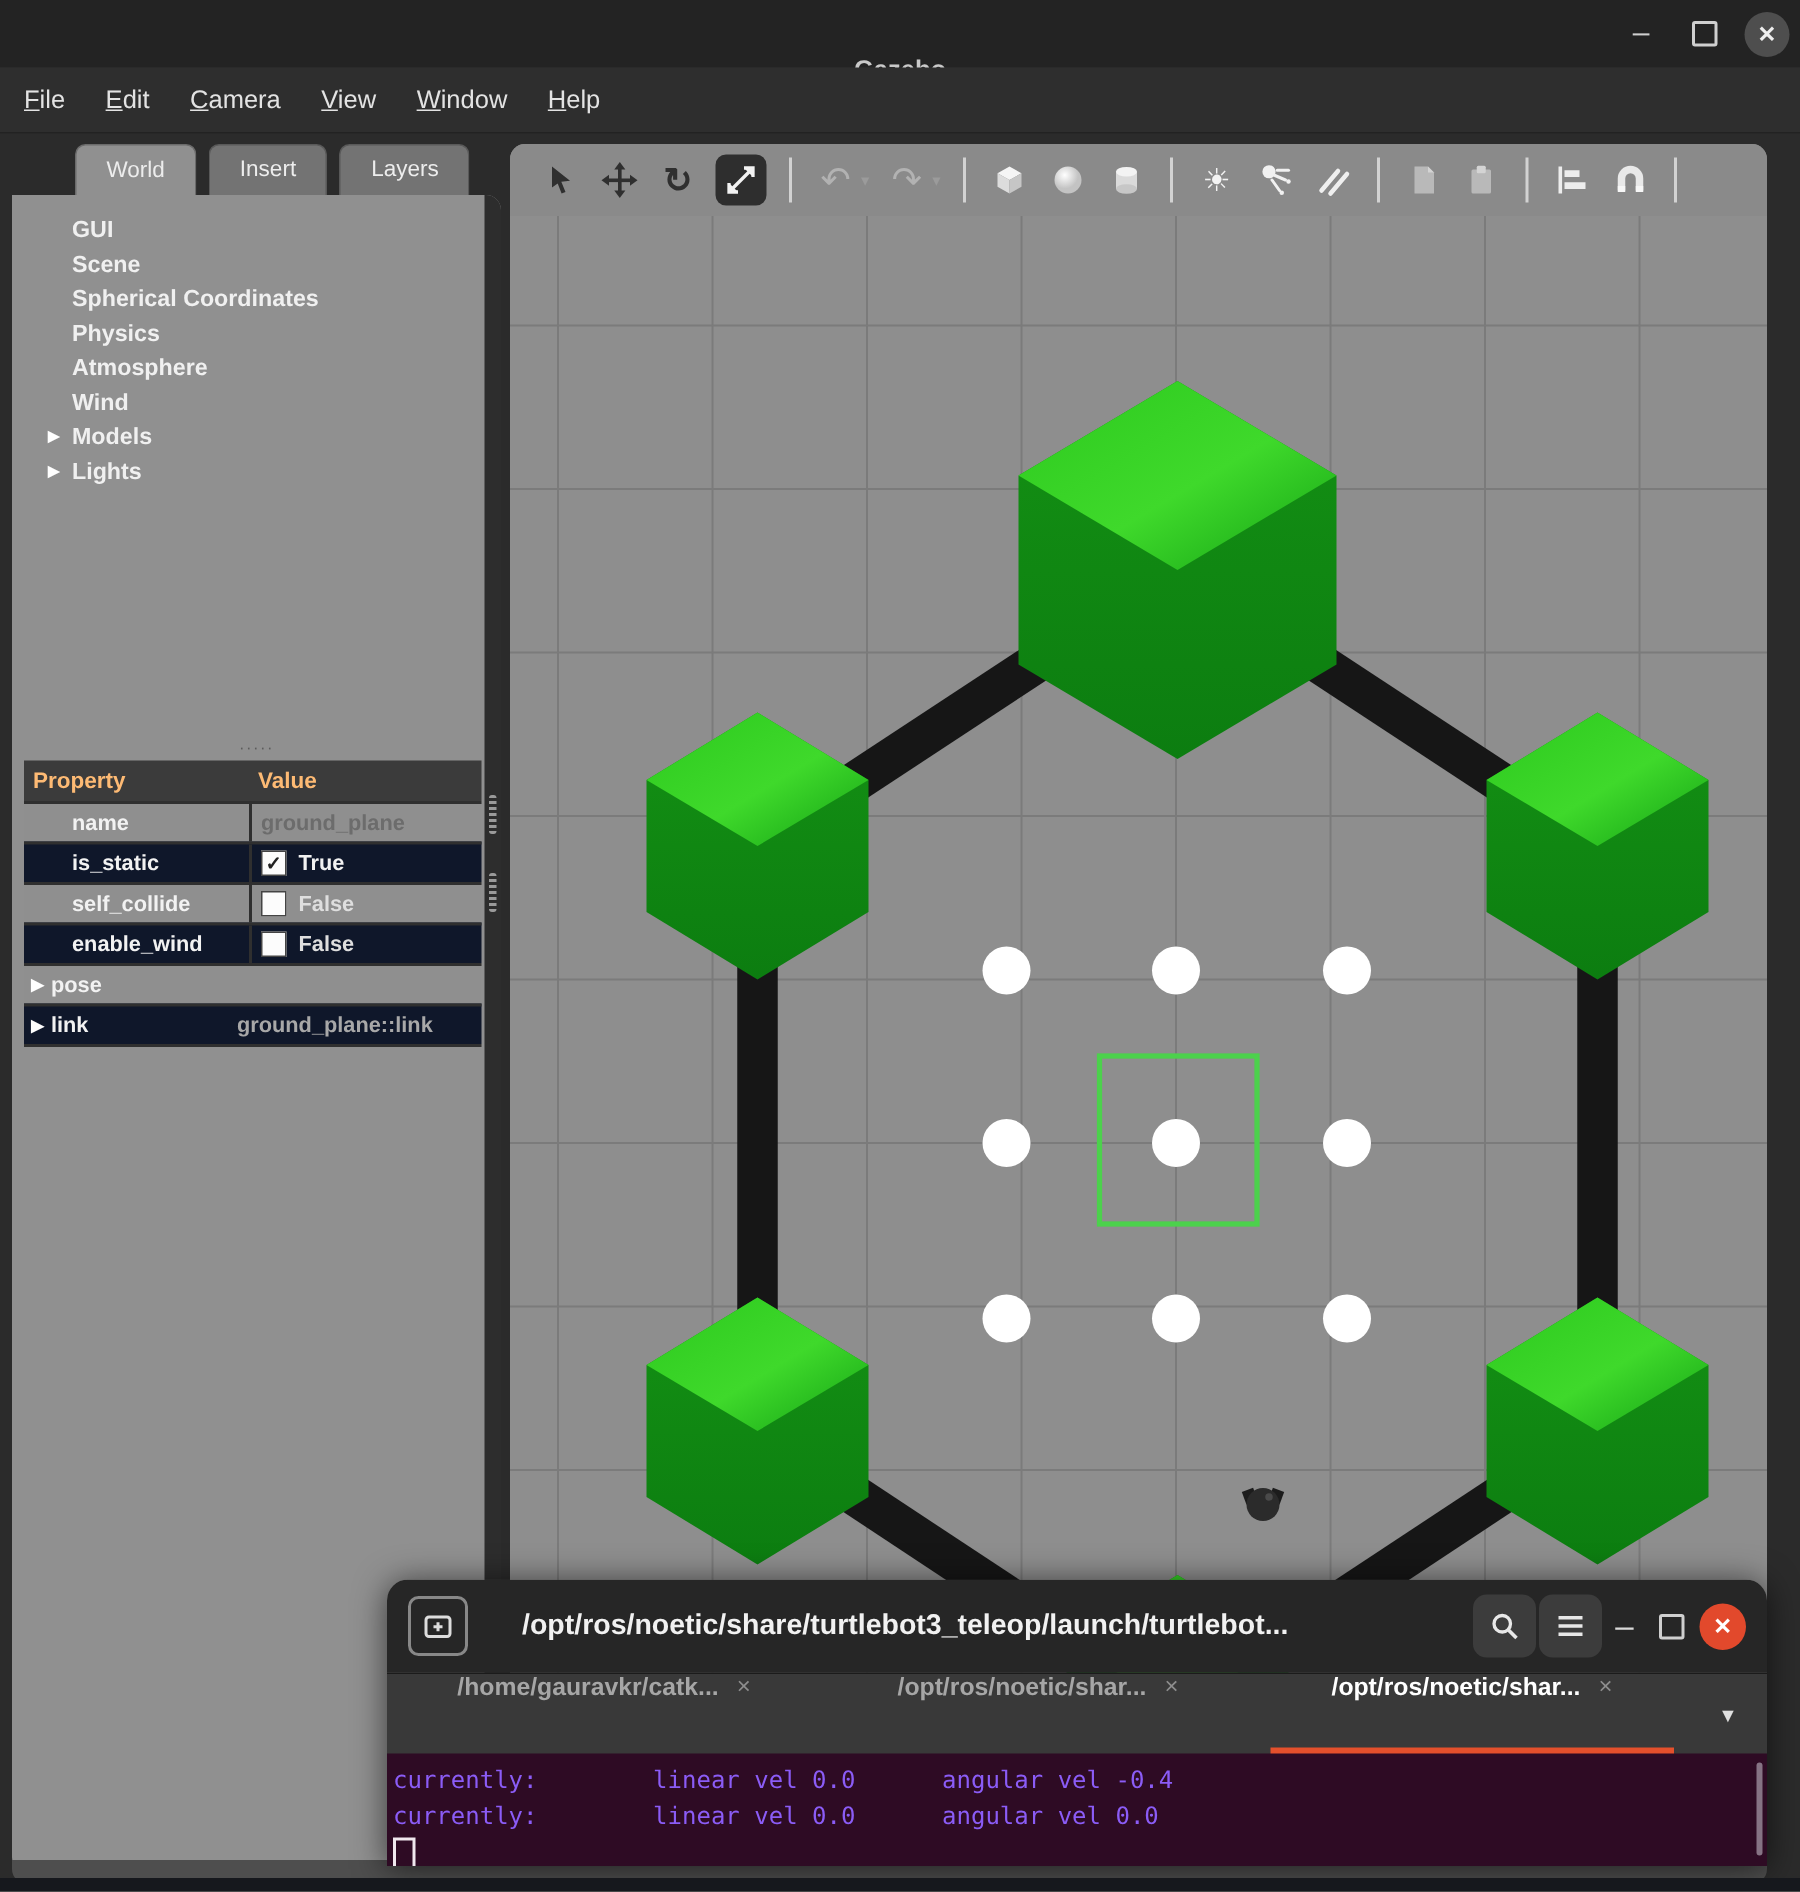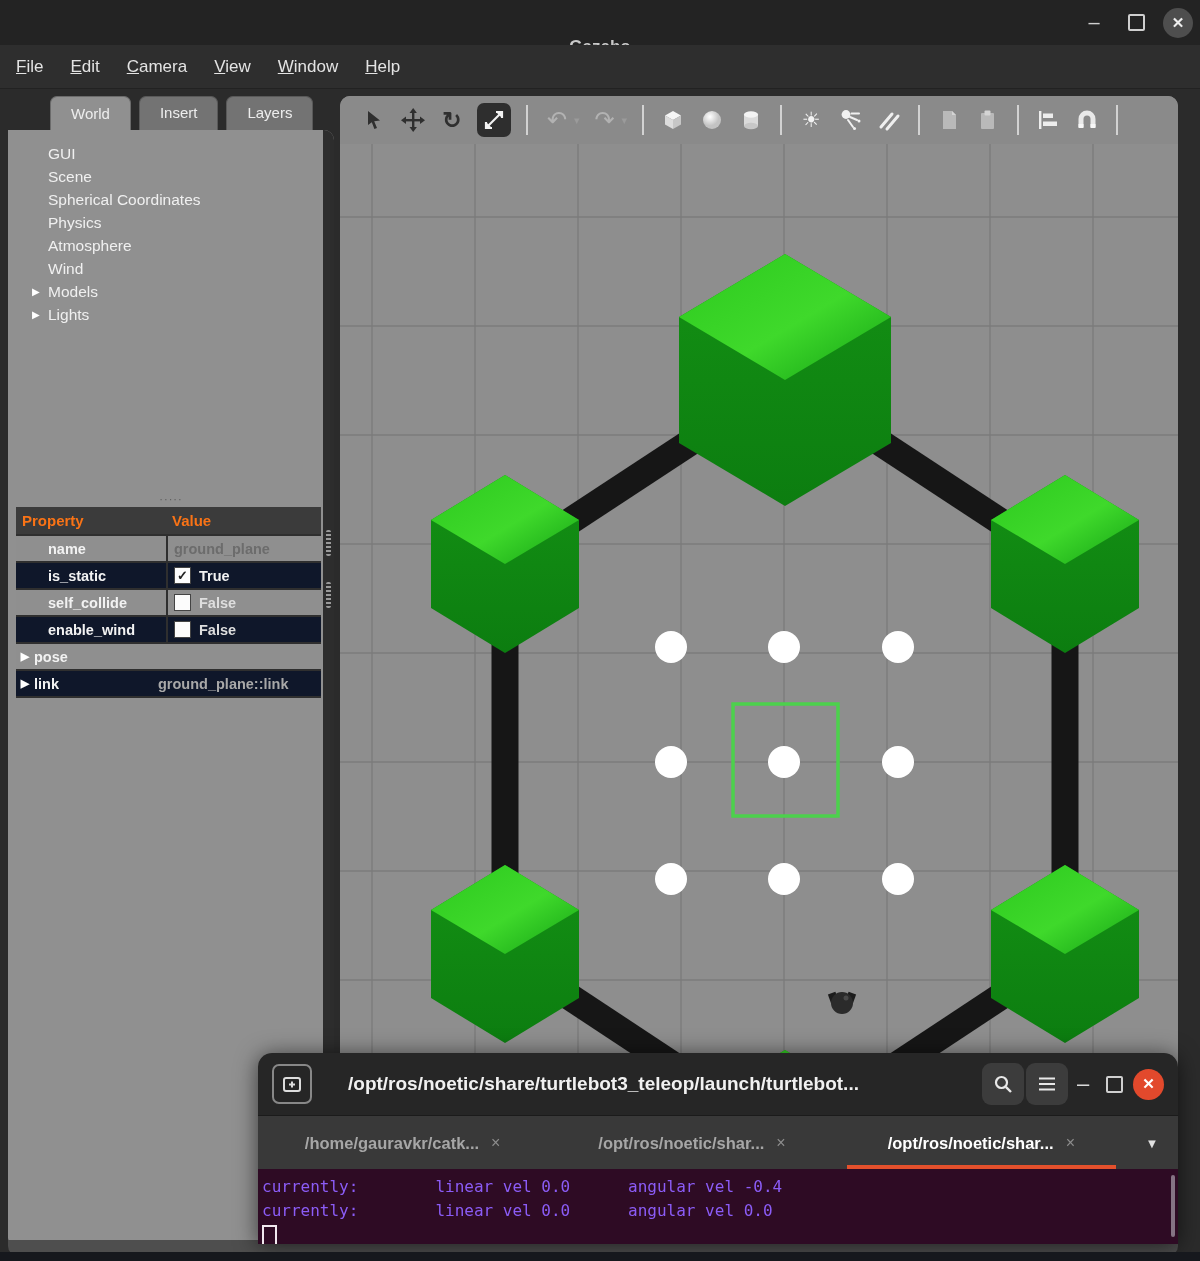--- a/index.html
+++ b/index.html
@@ -26,25 +26,25 @@
   .ltab{padding:0 20px;line-height:32px;background:#737373;color:#ededed;font-size:15px;
         border:1px solid #595959;border-bottom:none;border-radius:7px 7px 0 0;}
   .ltab.active{background:#909090;line-height:34px;border-color:#6b6b6b;}
   .lbody{position:absolute;left:0;top:34px;right:0;bottom:0;background:#909090;
          border-radius:0 10px 10px 10px;}
   .scrollstrip{position:absolute;right:0;top:0;bottom:0;width:11px;background:#2d2d2d;
          border-radius:0 10px 10px 0;}
   .scrollhandle{position:absolute;right:3px;width:5px;height:26px;border-radius:2px;
          background:repeating-linear-gradient(#9a9a9a 0 2px,#2d2d2d 2px 4px);}
   .tree{padding-top:12px;height:365px;box-sizing:border-box;}
-  .titem{height:23px;line-height:23px;padding-left:40px;color:#f0f0f0;font-size:15.5px;position:relative;}
+  .titem{height:23px;line-height:23px;padding-left:40px;color:#f0f0f0;font-size:15.5px;position:relative;font-weight:bold;}
   .titem .tri{position:absolute;left:24px;top:0;font-size:10px;color:#fff;}
   .splitter{height:12px;line-height:8px;text-align:center;color:#5c5c5c;font-size:11px;letter-spacing:1px;}
   .ptable{margin:0 13px 0 8px;border-bottom:2px solid #2f2f2f;}
-  .phead{display:flex;align-items:center;background:#3b3b3b;height:27px;color:#f97316;
+  .phead{display:flex;align-items:center;background:#3b3b3b;height:27px;color:#fdba74;
          font-weight:bold;font-size:15px;}
   .phead .c1{width:150px;padding-left:6px;}
   .prow{display:flex;align-items:center;height:25px;border-top:2px solid #2f2f2f;
         font-size:14.5px;font-weight:bold;color:#f2f2f2;}
   .prow.light{background:#8f8f8f;}
   .prow.dark{background:#0f172a;}
   .prow .c1{width:150px;padding-left:32px;box-sizing:border-box;}
   .prow .c2{flex:1;display:flex;align-items:center;border-left:2px solid #2f2f2f;
             padding-left:6px;height:100%;}
   .checkbox{width:15px;height:15px;background:#fcfcfc;border:1px solid #444;margin-right:8px;
@@ -79,21 +79,21 @@
           align-items:center;justify-content:center;}
   .ttitle{flex:1;color:#f1f1f1;font-size:19px;font-weight:bold;white-space:nowrap;
           overflow:hidden;padding-left:34px;}
   .hbtn{width:42px;height:42px;background:#3c3c3c;border-radius:9px;display:flex;
         align-items:center;justify-content:center;}
   .tmin{color:#d9d9d9;font-size:22px;width:26px;text-align:center;}
   .tmax{width:13px;height:13px;border:2px solid #cfcfcf;border-radius:2px;margin:0 8px;}
   .tclose-circle{width:31px;height:31px;border-radius:50%;background:#e2492c;color:#fff;
         display:flex;align-items:center;justify-content:center;font-size:15px;font-weight:bold;}
   .ttabs{height:54px;background:#393939;border-top:1px solid #1b1b1b;display:flex;}
-  .ttab{flex:1;position:relative;display:flex;align-items:center;justify-content:center;gap:12px;
+  .ttab{flex:1;position:relative;display:flex;justify-content:center;gap:12px;
         color:#a6a6a6;font-size:16.5px;font-weight:bold;}
   .ttab.active{color:#fff;}
   .tab-underline{position:absolute;left:10px;right:10px;bottom:0;height:5px;background:#e4502c;}
   .tabx{font-size:16px;color:#8d8d8d;font-weight:normal;}
   .tdrop{width:52px;display:flex;align-items:center;justify-content:center;color:#e0e0e0;font-size:13px;}
   .tcontent{position:absolute;left:0;top:116px;right:0;bottom:0;background:#2e0b24;
             padding:6px 0 0 4px;font-family:"DejaVu Sans Mono",monospace;font-size:16px;
             color:#8b5cf6;line-height:24px;}
   .tline{margin:0;white-space:pre;font-family:inherit;}
   .cursor{width:11px;height:20px;border:2px solid #f0e8ee;margin-top:2px;}

